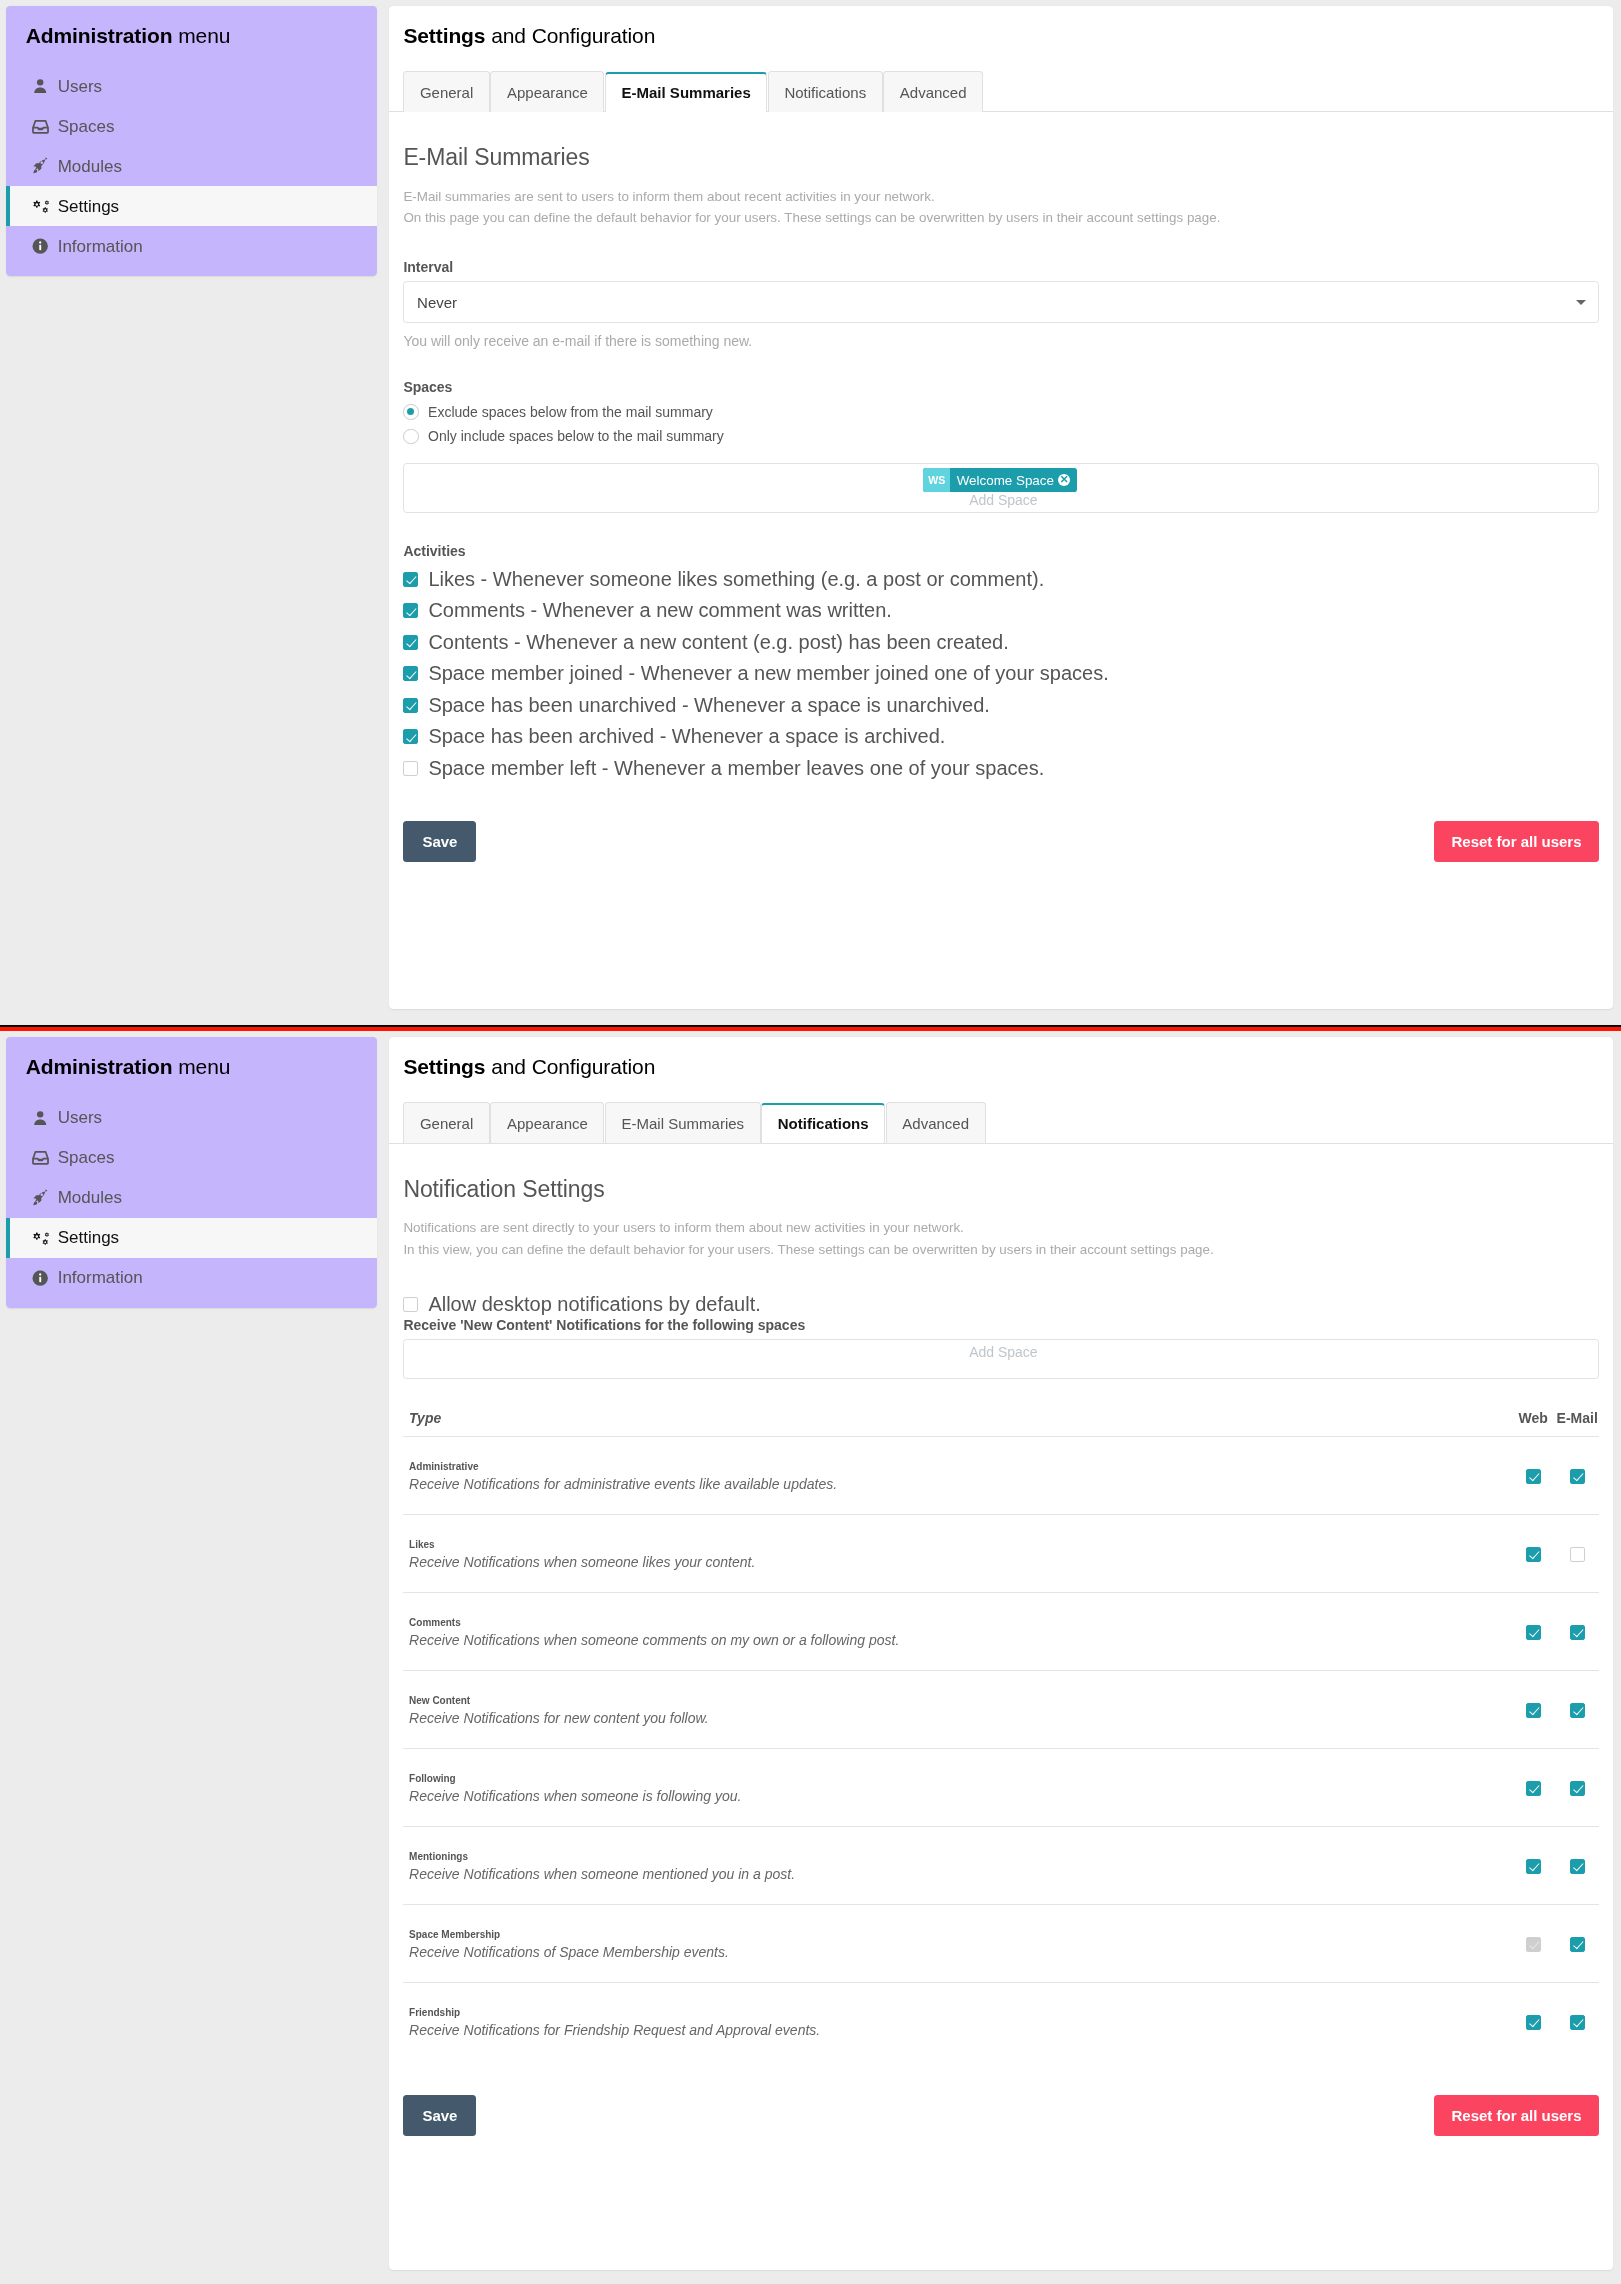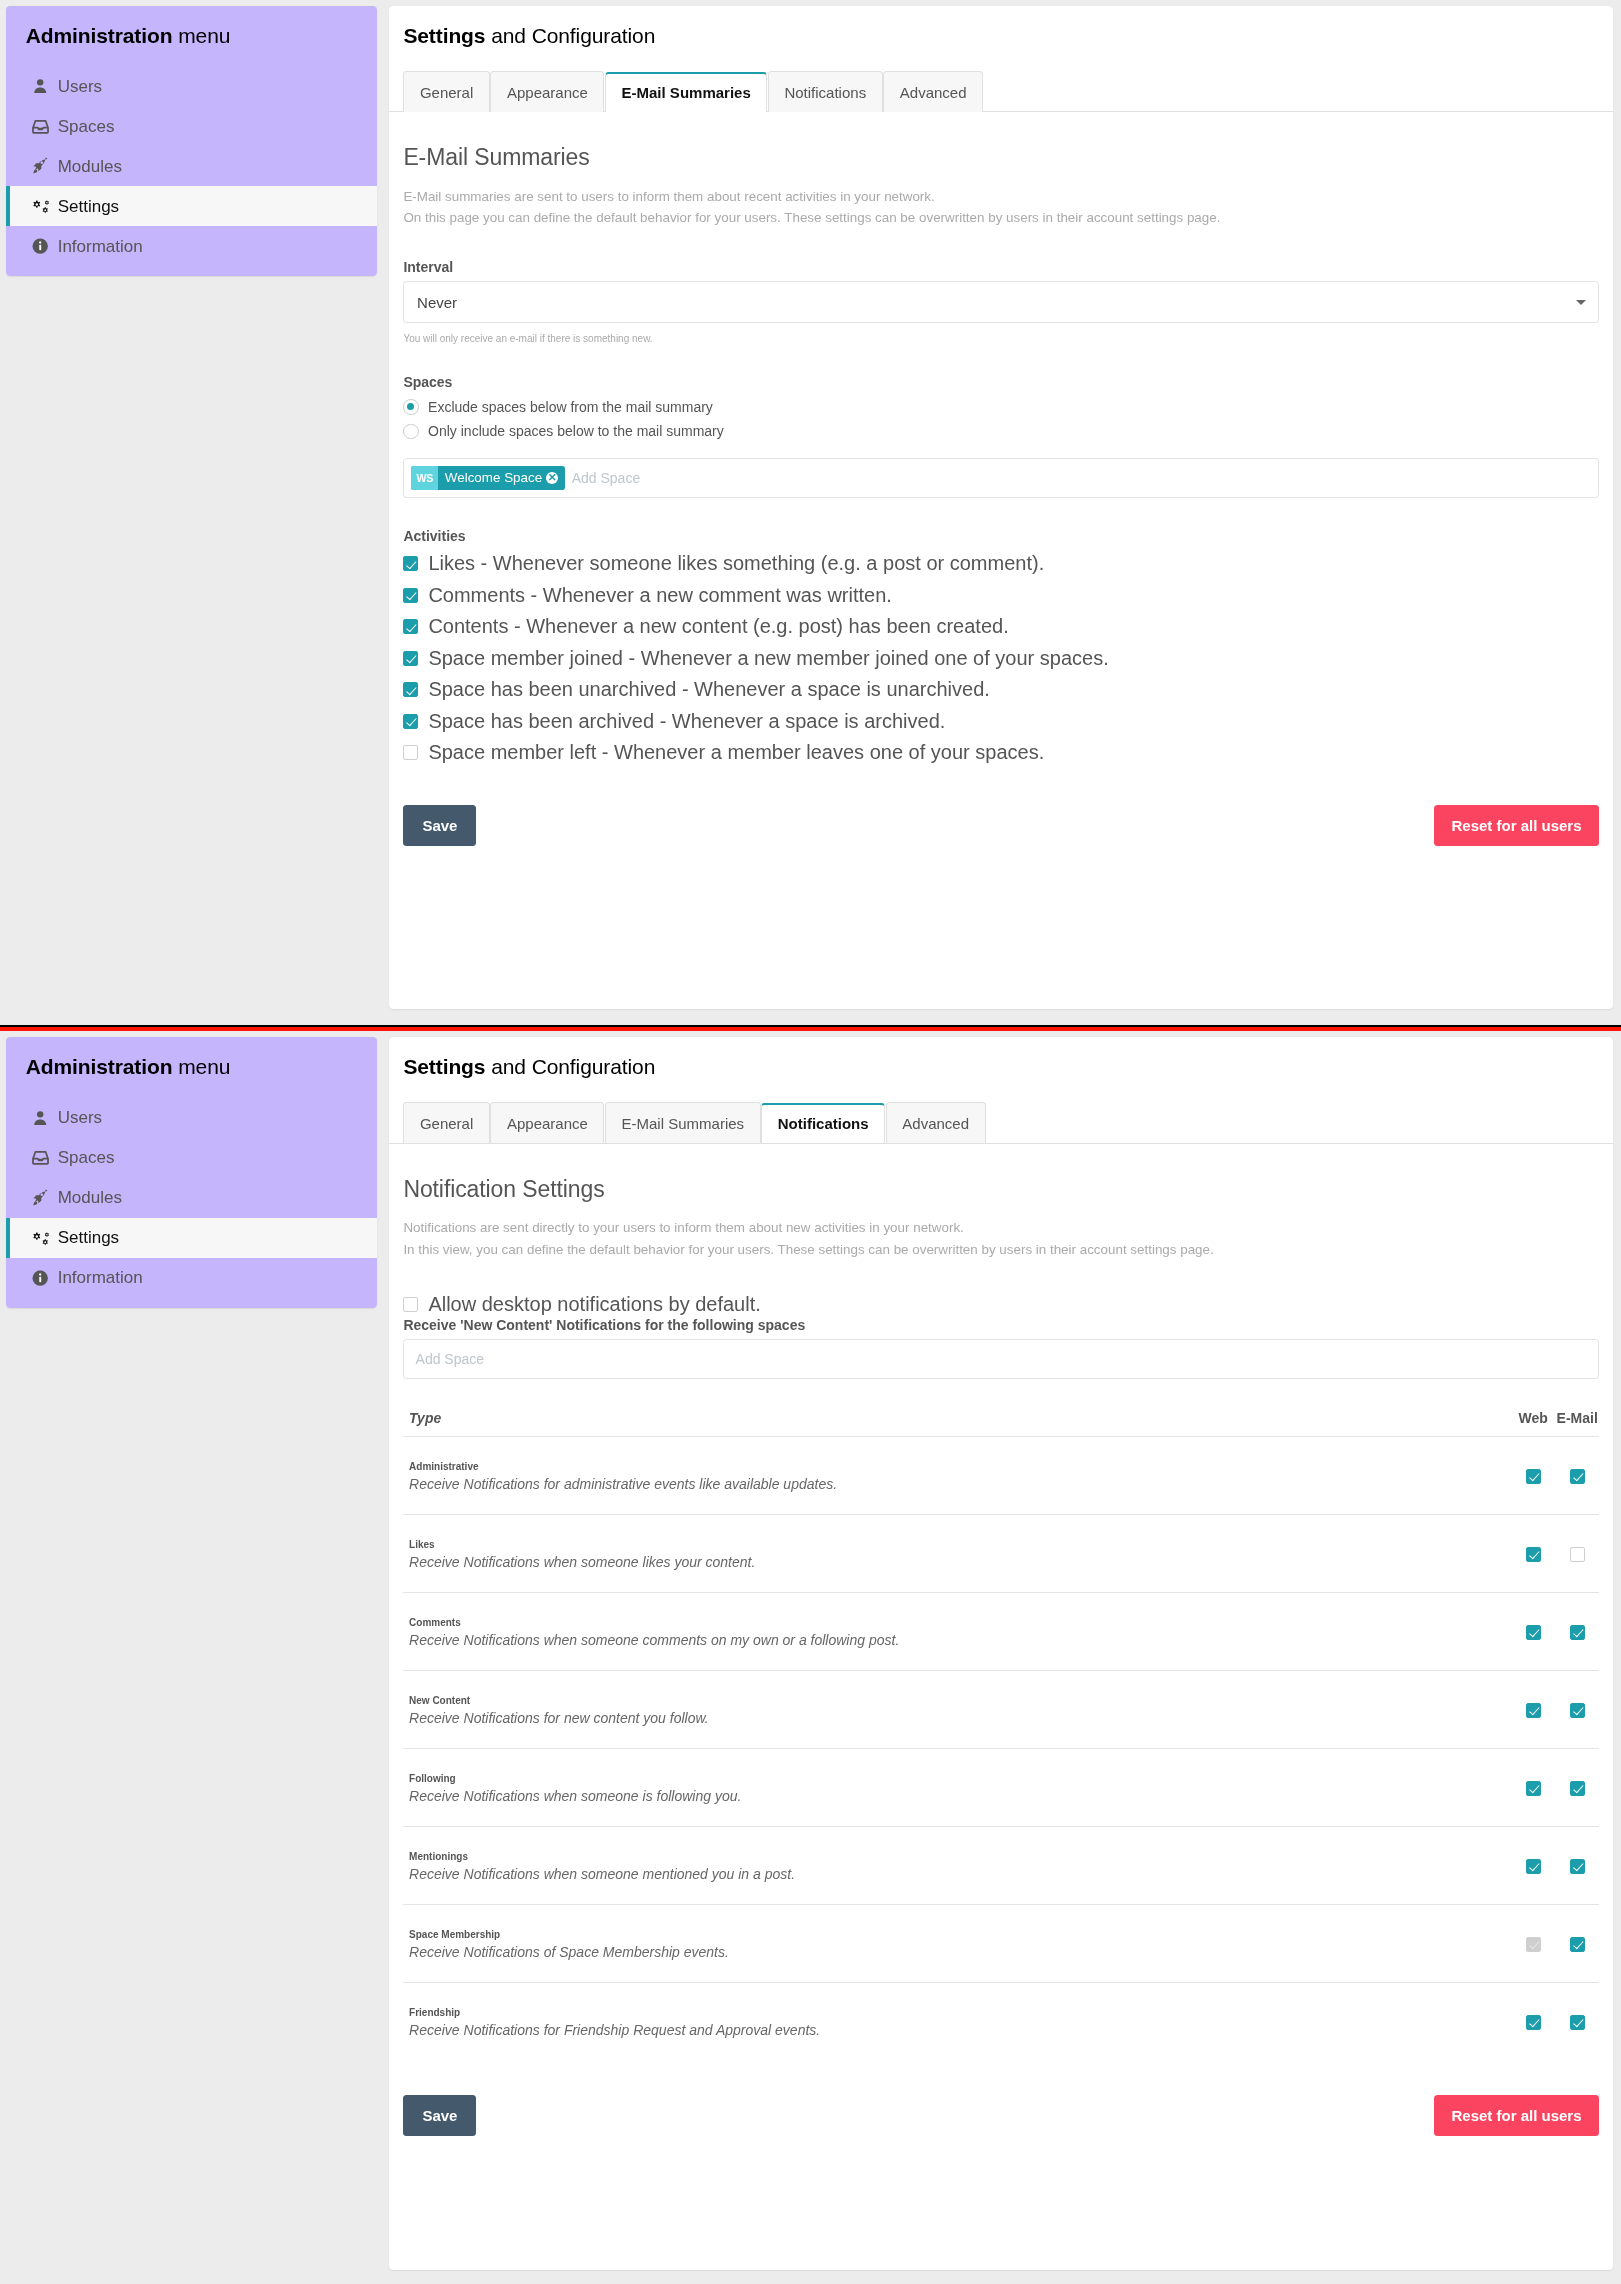--- a/index.html
+++ b/index.html
@@ -146,21 +146,21 @@
     color: #444;
     justify-content: space-between;
     cursor: pointer;
   }
   .caret {
     width: 0; height: 0;
     border-left: 5px solid transparent;
     border-right: 5px solid transparent;
     border-top: 5.7px solid #666;
   }
-  .help-text { font-size: 10px; color: #aaa; margin-top: 10px; }
+  .help-text { font-size: 14px; color: #aaa; margin-top: 10px; }
 
   
   .radio-row { display: flex; align-items: center; margin-top: 8.5px; cursor: pointer; }
   .radio {
     width: 15.5px; height: 15.5px;
     border-radius: 50%;
     border: 1.4px solid #ccc;
     background: #fff;
     margin-right: 9.2px;
     flex: 0 0 auto;
@@ -179,20 +179,21 @@
   
   .tag-input {
     margin-top: 18.4px;
     min-height: 40px;
     border: 0.7px solid #e2e2e2;
     border-radius: 3.5px;
     display: flex;
     align-items: center;
     padding: 4.2px 7px;
     background: #fff;
+    flex-direction: column;
   }
   .tag {
     display: inline-flex;
     align-items: center;
     background: #1b9dab;
     color: #fff;
     border-radius: 2.8px;
     height: 24px;
     font-size: 13.4px;
     overflow: hidden;

